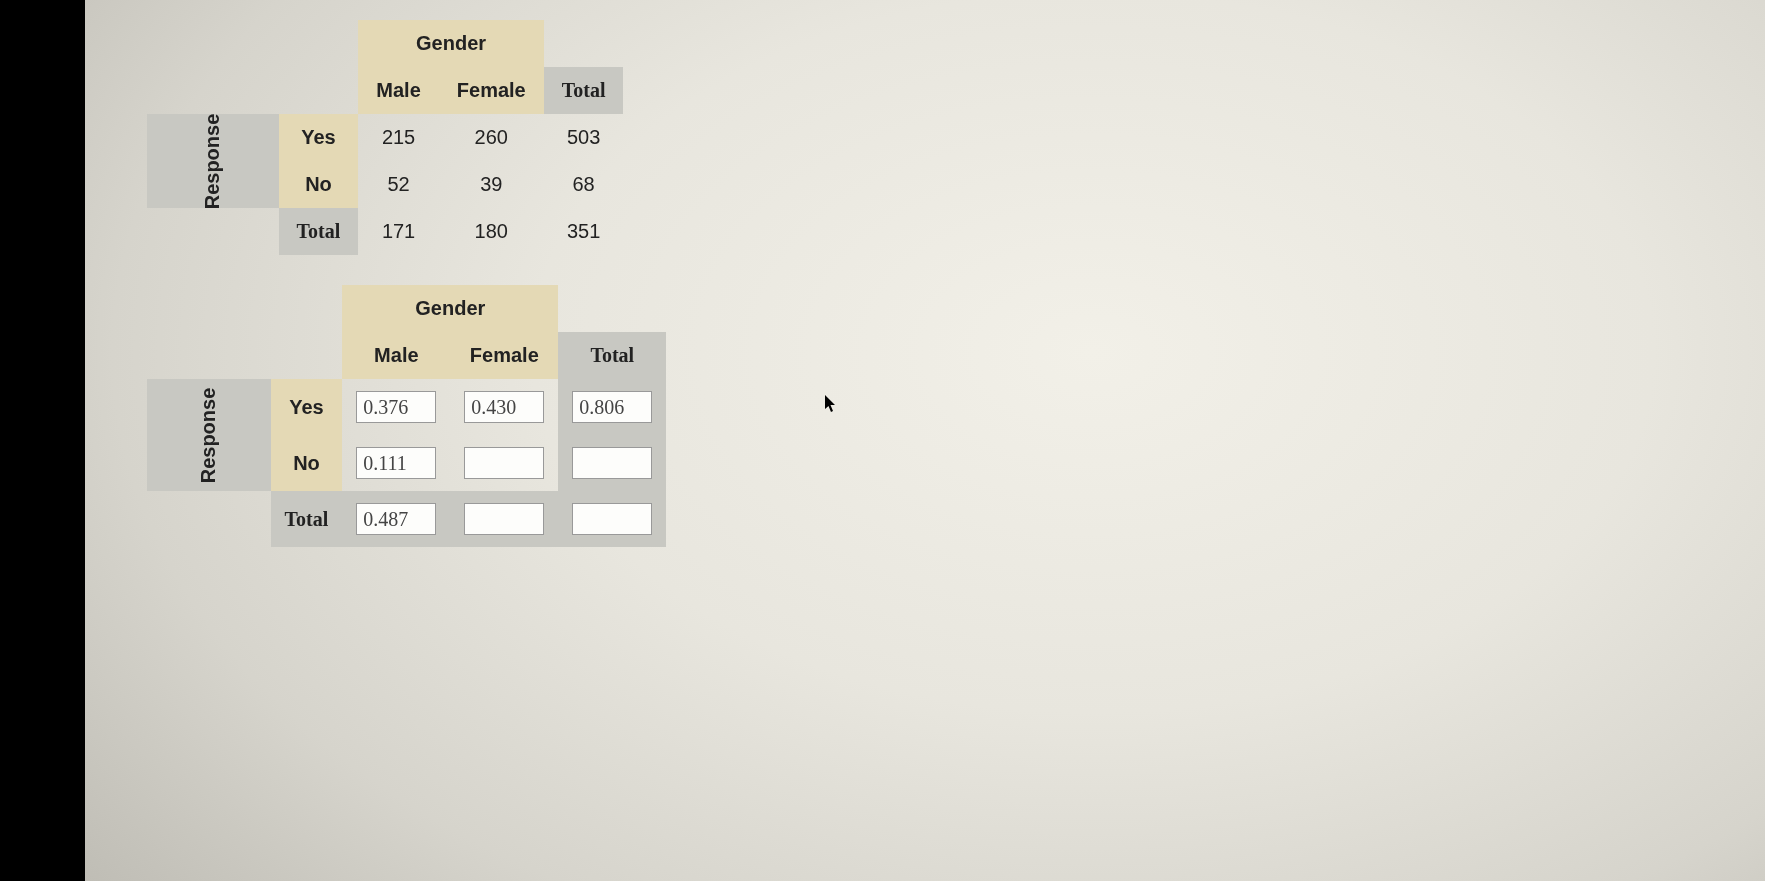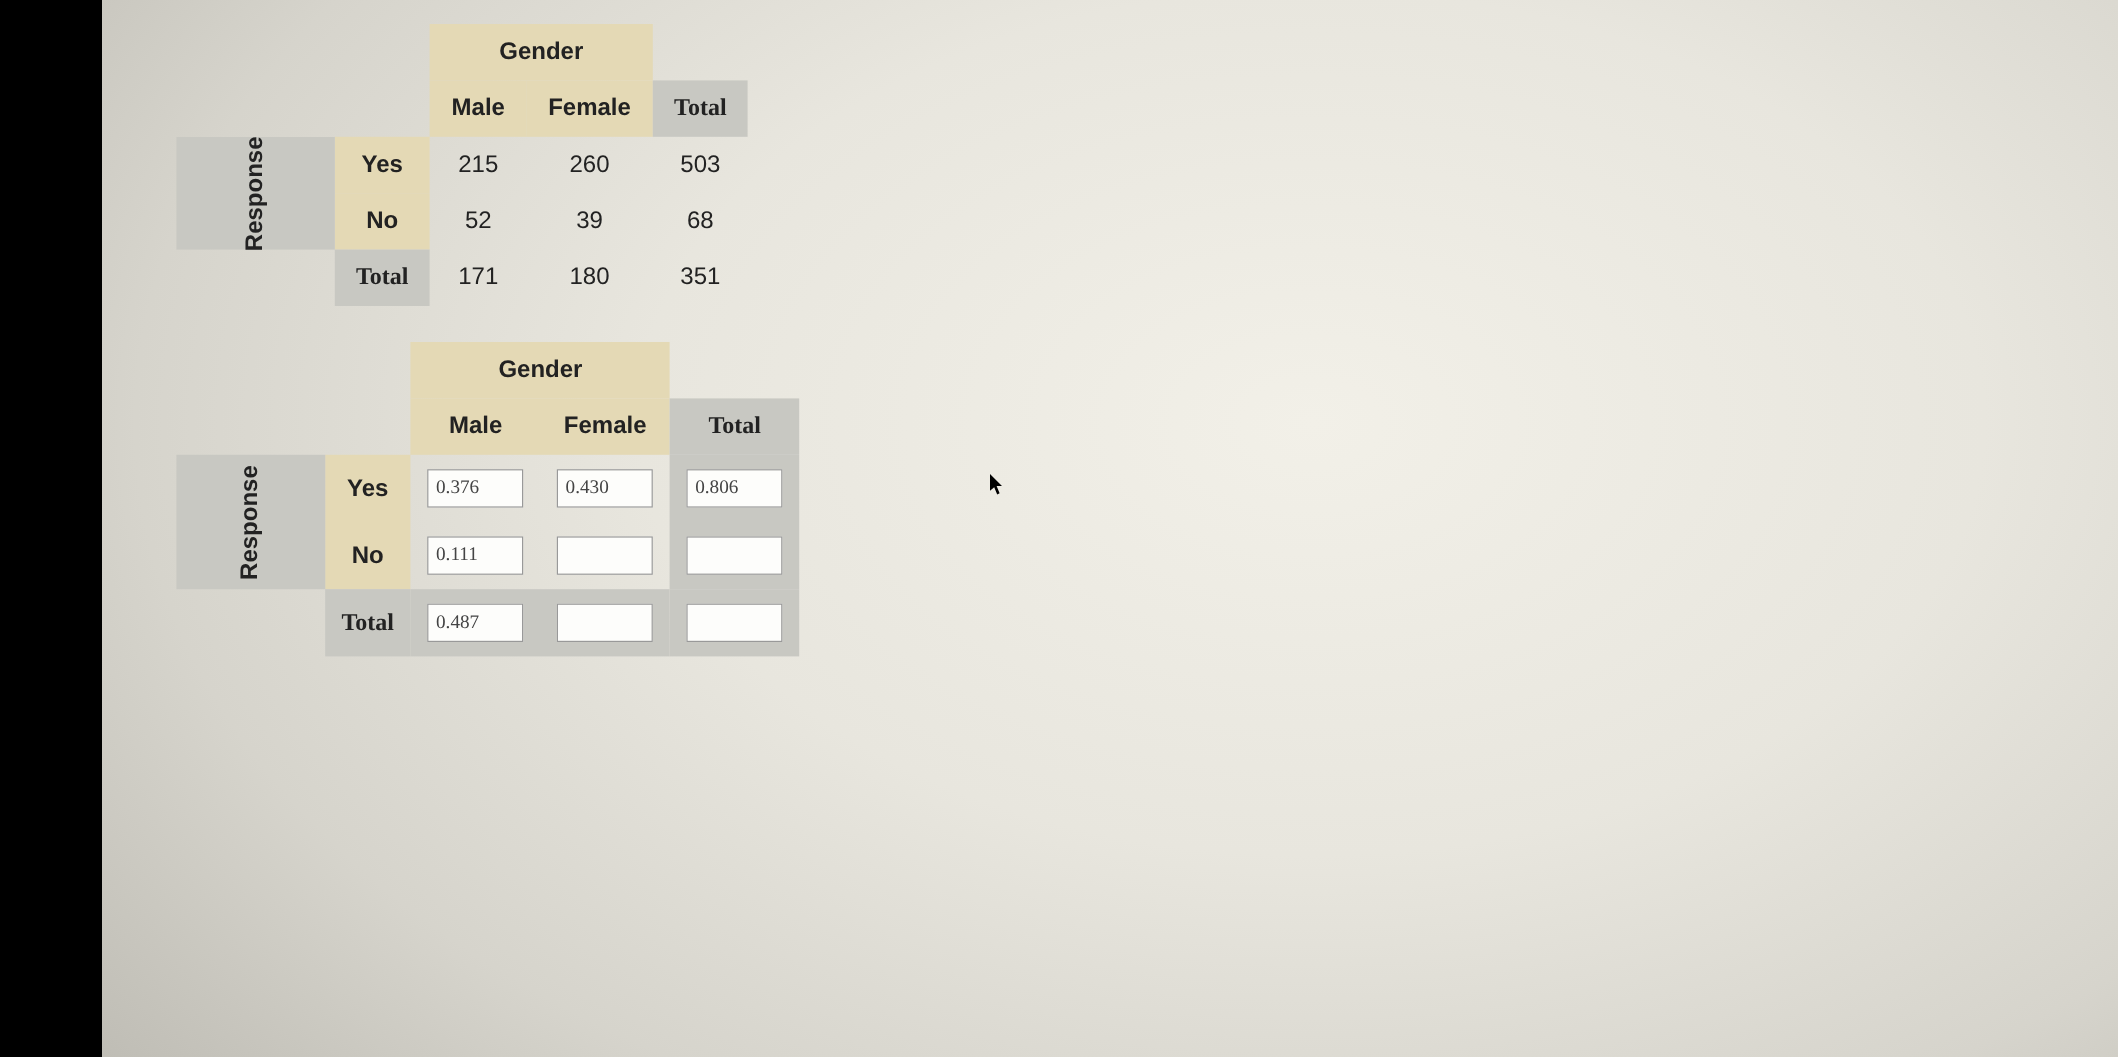--- a/index.html
+++ b/index.html
@@ -65,21 +65,21 @@
     color: #222;
     vertical-align: middle;
   }
   .tbl2 .beige { background: #e4d9b5; font-weight: bold; }
   .tbl2 .grey { background: #c8c8c2; font-weight: bold; }
   .tbl2 .greycell { background: #c8c8c2; }
   .tbl2 .vlabel { background: #c8c8c2; font-weight: bold; width: 40px; }
   .tbl2 input[type="text"] {
     width: 80px;
     height: 32px;
-    font-size: 16px;
+    font-size: 20px;
     text-align: left;
     padding: 2px 6px;
     border: 1px solid #999;
     background: #fdfdfb;
     color: #444;
     font-family: Georgia, 'Times New Roman', serif;
   }
   .tbl2 input.empty { color: transparent; }
   .cursor {
     position: absolute;

